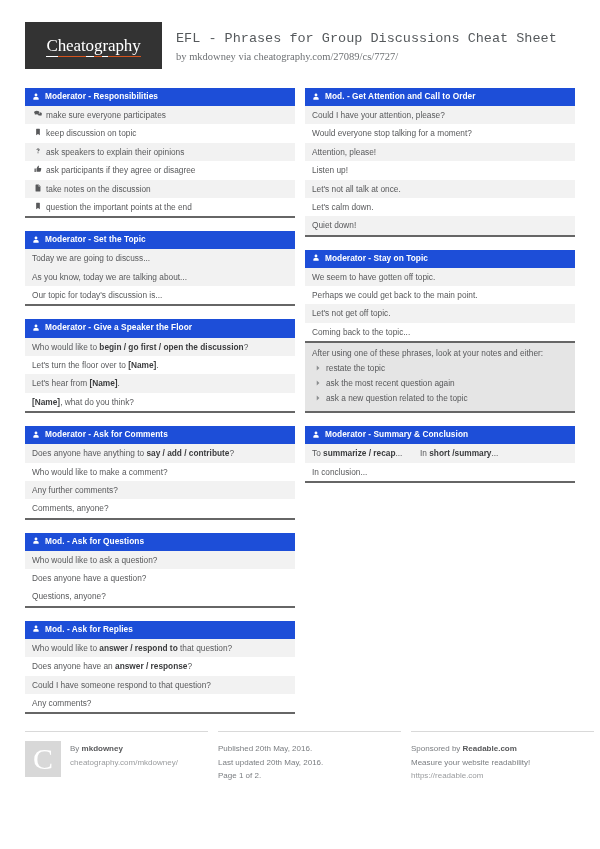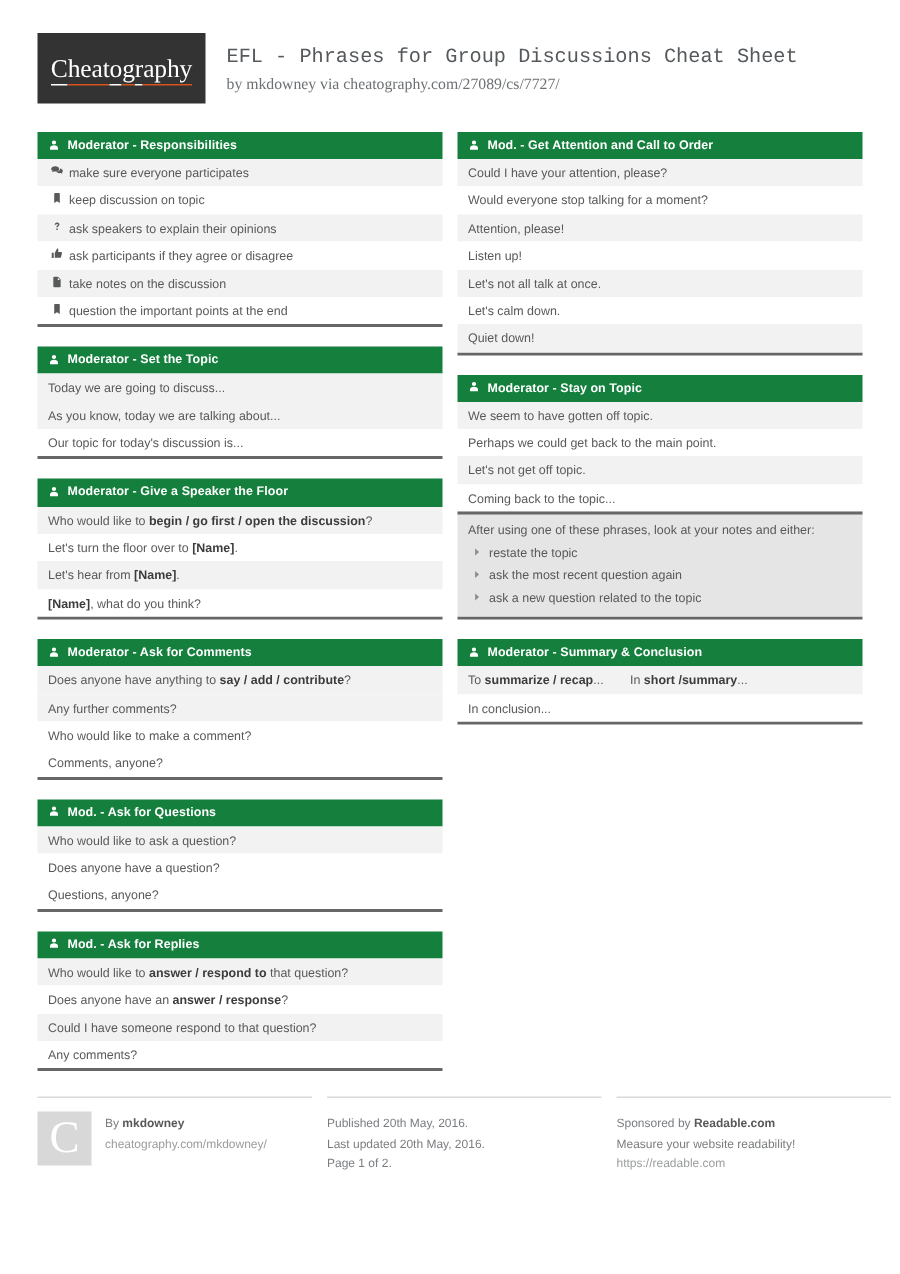--- a/index.html
+++ b/index.html
@@ -25,21 +25,21 @@
   }
 
   
   .header {
     display: flex;
     align-items: flex-start;
     height: 54px;
     margin-bottom: 12px;
   }
   .logo-box {
-    width: 112px;
+    width: 137px;
     height: 47px;
     background: #333333;
     display: flex;
     align-items: center;
     justify-content: center;
     flex: 0 0 auto;
   }
   .logo-text {
     font-family: "Liberation Serif", serif;
     font-size: 17px;
@@ -86,21 +86,21 @@
     width: 270px;
     flex: 0 0 270px;
   }
 
   
   .block {
     margin-bottom: 13px;
     border-bottom: 2px solid #666666;
   }
   .block-head {
-    background: #15803d;
+    background: #1d4ed8;
     color: #ffffff;
     font-size: 8.3px;
     font-weight: bold;
     padding: 4px 7px 5px 7px;
     display: flex;
     align-items: center;
     line-height: 1.1;
     letter-spacing: 0.05px;
   }
   .head-icon {
@@ -360,25 +360,25 @@
                   <path d="M8 1.2c1.6 0 2.8 1.2 2.8 2.7S9.6 6.6 8 6.6 5.2 5.4 5.2 3.9 6.4 1.2 8 1.2zM8 7.6c2.9 0 5.3 1.6 5.3 3.5v2.4H2.7v-2.4C2.7 9.2 5.1 7.6 8 7.6z"></path>
                 </svg>
               </span>
             </span>
             <span>Moderator - Ask for Comments</span>
           </div>
           <div class="rows">
             <div class="row alt">
               <span class="row-text">Does anyone have anything to <b>say / add / contribute</b>?</span>
             </div>
+            <div class="row">
+              <span class="row-text">Who would like to make a comment?</span>
+            </div>
             <div class="row alt">
               <span class="row-text">Any further comments?</span>
-            </div>
-            <div class="row">
-              <span class="row-text">Who would like to make a comment?</span>
             </div>
             <div class="row">
               <span class="row-text">Comments, anyone?</span>
             </div>
           </div>
         </div>
         <div class="block">
           <div class="block-head">
             <span class="head-icon">
               <span style="display: inline-flex;">

